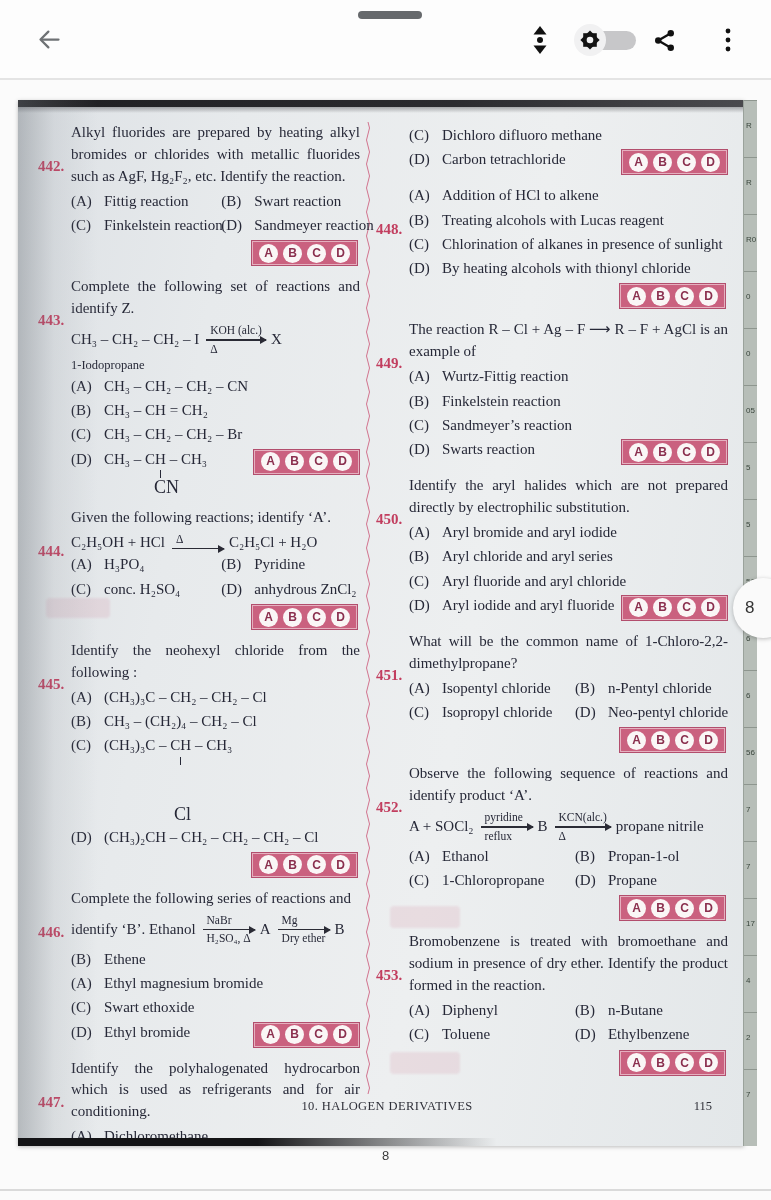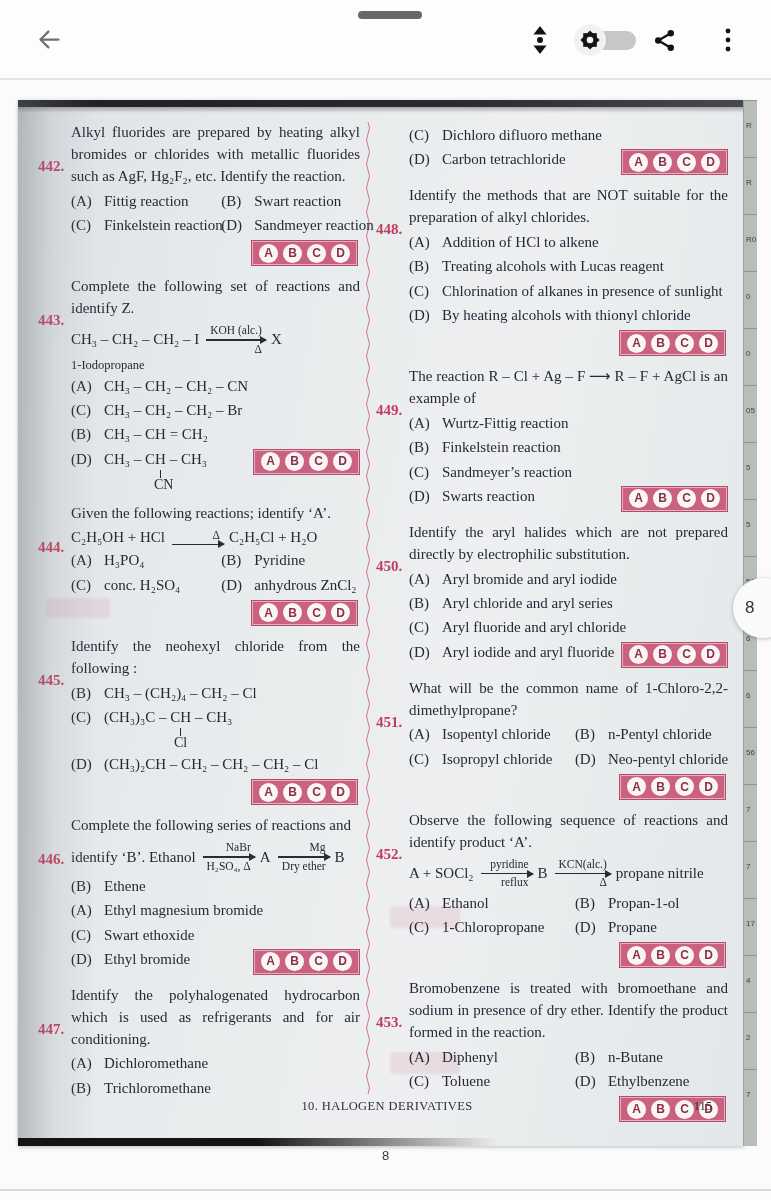--- a/index.html
+++ b/index.html
@@ -47,31 +47,31 @@
   .page-inner{position:absolute;left:20px;top:22px;width:690px;display:flex;}
   .col-left{width:322px;flex:none;}
   .wave-col{width:16px;flex:none;display:flex;justify-content:center;}
   .col-right{flex:1;min-width:0;}
 
   .q{position:relative;padding-left:33px;margin-bottom:10px;color:#262837;}
   .qnum{position:absolute;left:0;top:0;font-size:15px;font-weight:bold;color:#c23e5f;margin-top:36px;}
   .q p{margin:0 0 2px 0;font-size:15px;line-height:1.46;text-align:justify;}
   .rxn{display:flex;align-items:center;font-size:15px;margin:4px 0 2px 0;white-space:nowrap;}
   .rtxt{margin-right:2px;}
-  .arrow{display:inline-flex;flex-direction:column;align-items:flex-end;margin:0 5px;
+  .arrow{display:inline-flex;flex-direction:column;align-items:flex-start;margin:0 5px;
     font-size:11.5px;line-height:1.15;vertical-align:middle;}
   .arrow .ab,.arrow .bl{padding:0 4px;}
   .arrow .ln{position:relative;align-self:stretch;height:1.4px;background:#2a2b35;margin:2px 0;min-width:52px;}
   .arrow .ln::after{content:"";position:absolute;right:-1px;top:-3.4px;
     border-left:7px solid #2a2b35;border-top:4.1px solid transparent;border-bottom:4.1px solid transparent;}
   .rxn-note{font-size:12.5px;margin:0 0 3px 0;}
   .opt-row{display:flex;align-items:flex-start;margin:3px 0;font-size:15px;line-height:1.42;white-space:nowrap;}
   .opt-label{width:33px;flex:none;}
   .opt-body{display:inline-block;}
-  .opt-sub{display:block;font-size:14px;line-height:1.05;}
+  .opt-sub{display:block;font-size:18px;line-height:1.05;}
   .bond{display:block;width:1.4px;height:8px;background:#262837;}
   .sub-text{display:block;}
   .cell{display:flex;width:52%;}
   .cell:last-child{width:48%;}
   .strip-row{display:flex;justify-content:flex-end;margin:4px 2px 3px 0;}
   .inline-strip{margin-left:auto;padding-left:6px;}
   .strip{display:inline-flex;align-items:center;gap:5px;background:#ca617f;border:1px solid #b24e6d;
     padding:0 7px;height:26px;box-sizing:border-box;box-shadow:0 0 0 1px rgba(255,255,255,.5) inset;}
   .strip .c{width:19px;height:19px;border-radius:50%;background:#faf6f6;color:#8a2f4e;
     font-family:"Liberation Sans",sans-serif;font-size:12px;font-weight:bold;
@@ -197,26 +197,26 @@
                 <span class="bl">Δ</span>
               </span>
               <span class="rtxt">X</span>
             </div>
             <div class="rxn-note">1-Iodopropane</div>
             <div class="opt-row">
               <span class="opt-label">(A)</span>
               <span class="opt-body"><span>CH₃ – CH₂ – CH₂ – CN</span></span>
             </div>
             <div class="opt-row">
+              <span class="opt-label">(B)</span>
+              <span class="opt-body"><span>CH₃ – CH = CH₂</span></span>
+            </div>
+            <div class="opt-row">
               <span class="opt-label">(C)</span>
               <span class="opt-body"><span>CH₃ – CH₂ – CH₂ – Br</span></span>
-            </div>
-            <div class="opt-row">
-              <span class="opt-label">(B)</span>
-              <span class="opt-body"><span>CH₃ – CH = CH₂</span></span>
             </div>
             <div class="opt-row">
               <span class="opt-label">(D)</span>
               <span class="opt-body"><span>CH₃ – CH – CH₃</span><span class="opt-sub">
                   <span class="bond" style="margin-left: 56px;"></span>
                   <span class="sub-text" style="margin-left: 50px;">CN</span>
                 </span></span>
               <span class="inline-strip"><span class="strip">
                   <span class="c">A</span>
                   <span class="c">B</span>
@@ -262,28 +262,32 @@
                 <span class="c">B</span>
                 <span class="c">C</span>
                 <span class="c">D</span>
               </span>
             </div>
           </div>
           <div class="q">
             <span class="qnum">445.</span>
             <p>Identify the neohexyl chloride from the following :</p>
             <div class="opt-row">
+              <span class="opt-label">(A)</span>
+              <span class="opt-body"><span>(CH₃)₃C – CH₂ – CH₂ – Cl</span></span>
+            </div>
+            <div class="opt-row">
               <span class="opt-label">(B)</span>
               <span class="opt-body"><span>CH₃ – (CH₂)₄ – CH₂ – Cl</span></span>
             </div>
             <div class="opt-row">
               <span class="opt-label">(C)</span>
               <span class="opt-body"><span>(CH₃)₃C – CH – CH₃</span><span class="opt-sub">
                   <span class="bond" style="margin-left: 76px;"></span>
-                  <span class="sub-text" style="margin-left: 70px;">Cl</span>
+                  <span class="sub-text" style="margin-left: 70px; margin-top: 40px;">Cl</span>
                 </span></span>
             </div>
             <div class="opt-row">
               <span class="opt-label">(D)</span>
               <span class="opt-body"><span>(CH₃)₂CH – CH₂ – CH₂ – CH₂ – Cl</span></span>
             </div>
             <div class="strip-row">
               <span class="strip">
                 <span class="c">A</span>
                 <span class="c">B</span>
@@ -363,21 +367,20 @@
               <span class="inline-strip"><span class="strip">
                   <span class="c">A</span>
                   <span class="c">B</span>
                   <span class="c">C</span>
                   <span class="c">D</span>
                 </span></span>
             </div>
           </div>
           <div class="q">
             <span class="qnum">448.</span>
-            <p>Identify the methods that are NOT suitable for the preparation of alkyl chlorides.</p>
             <div class="opt-row">
               <span class="opt-label">(A)</span>
               <span class="opt-body"><span>Addition of HCl to alkene</span></span>
             </div>
             <div class="opt-row">
               <span class="opt-label">(B)</span>
               <span class="opt-body"><span>Treating alcohols with Lucas reagent</span></span>
             </div>
             <div class="opt-row">
               <span class="opt-label">(C)</span>

